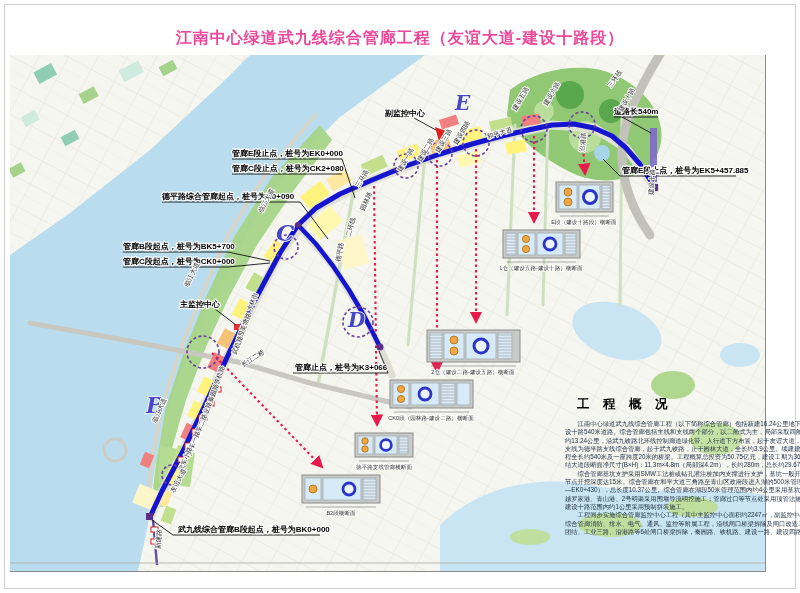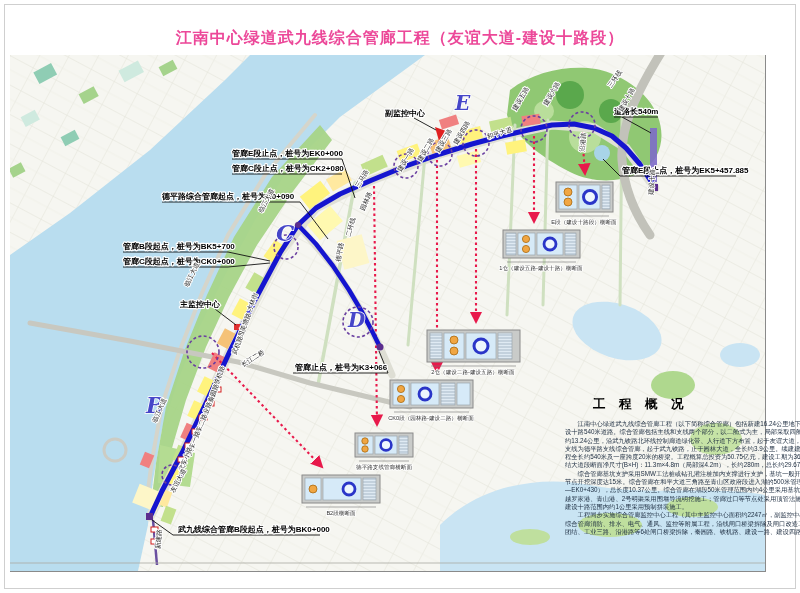--- a/index.html
+++ b/index.html
@@ -13,21 +13,21 @@
   .map-frame svg{display:block;}
   
   text{font-family:"Liberation Sans","DejaVu Sans",sans-serif;}
   .lbl{font-size:6.5px;fill:#222;paint-order:stroke;stroke:#ffffff;stroke-width:2px;stroke-linejoin:round;}
   .callout{font-size:8px;font-weight:bold;fill:#000;paint-order:stroke;stroke:#ffffff;stroke-width:2.4px;stroke-linejoin:round;}
   .seclet{font-family:"DejaVu Serif","Liberation Serif",serif;font-style:italic;font-weight:bold;fill:#4646c8;
           paint-order:stroke;stroke:#ffffff;stroke-width:1.5px;}
   .cap{font-size:5.6px;fill:#333;paint-order:stroke;stroke:#ffffff;stroke-width:1.8px;stroke-linejoin:round;}
   
   .overview{position:absolute;left:565px;top:396px;width:198px;color:#16263c;}
-  .overview .ov-title{font-size:12.5px;font-weight:bold;color:#000;letter-spacing:5px;margin:0 0 7px 28px;}
+  .overview .ov-title{font-size:12.5px;font-weight:bold;color:#000;letter-spacing:5px;margin:0 0 7px 12px;}
   .overview .ov-line{font-size:6.3px;line-height:8.3px;white-space:nowrap;color:#1a2a3e;}
 </style>
 </head>
 <body>
 
 <div class="sheet">
   <div class="outer-frame"></div>
   <div class="page-title">江南中心绿道武九线综合管廊工程（友谊大道-建设十路段）</div>
 
   <div class="map-frame">

